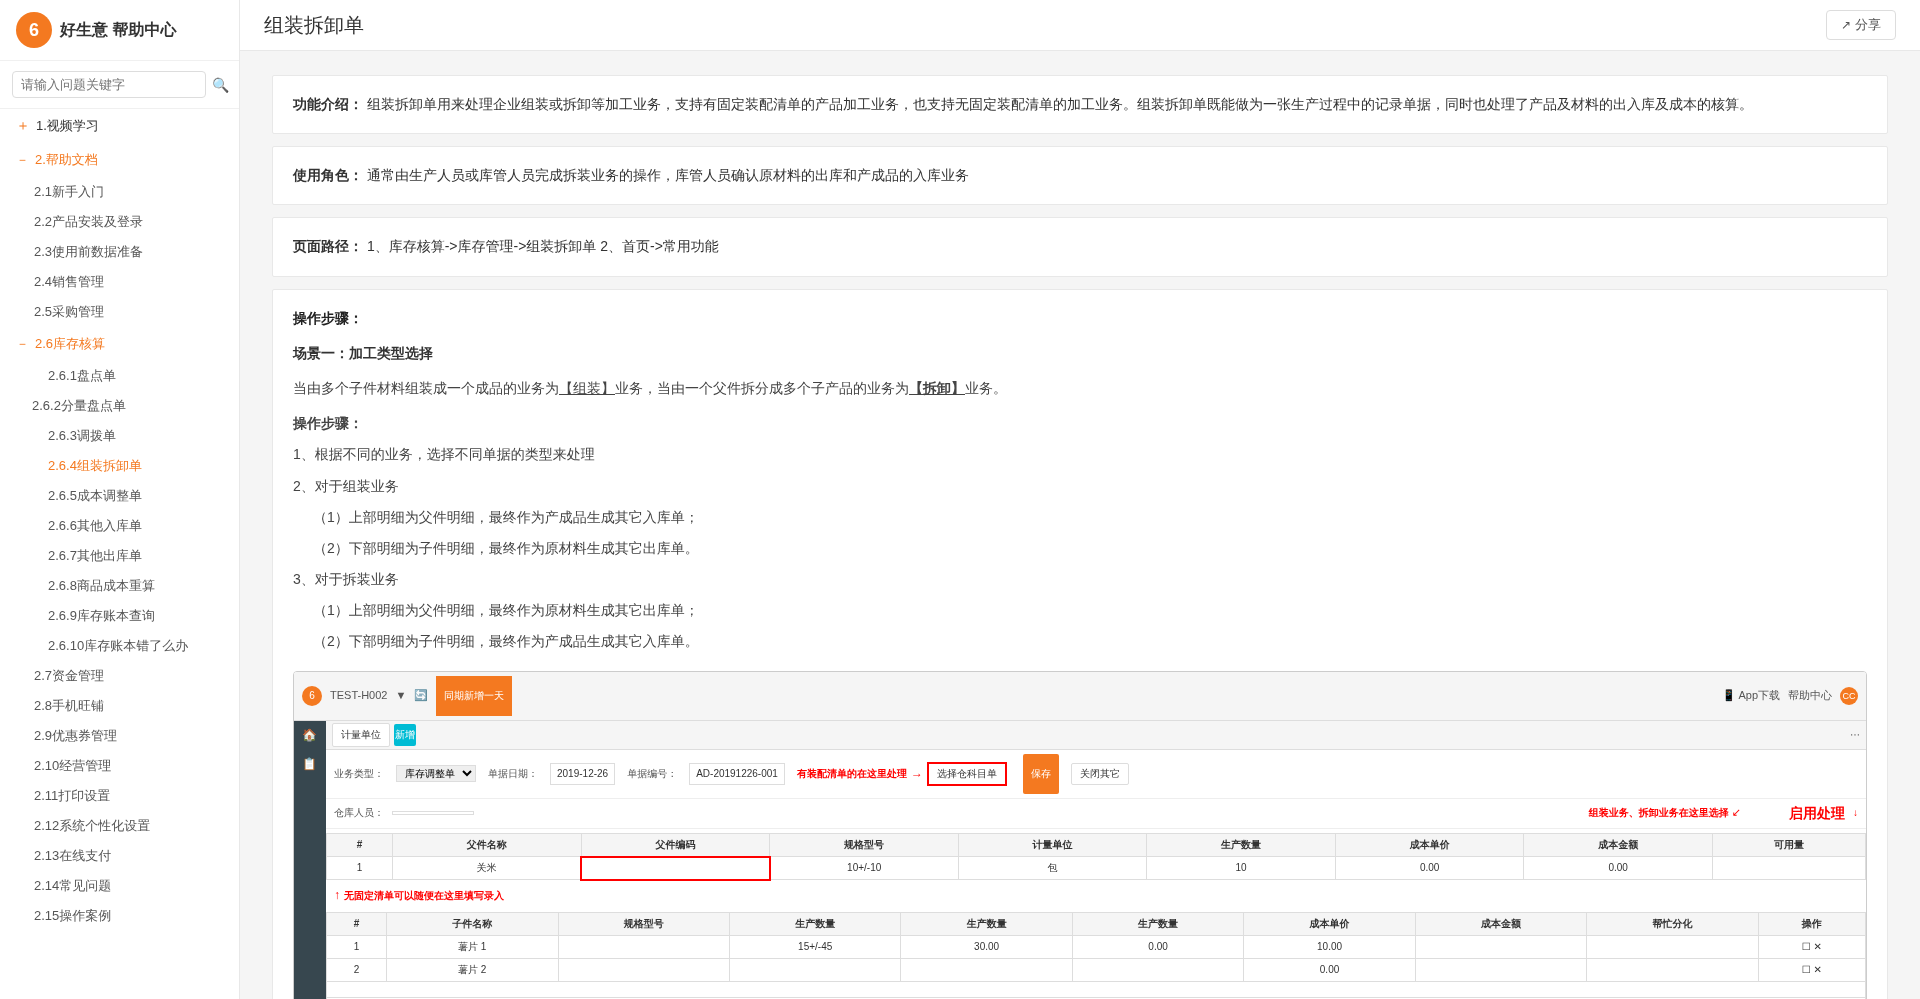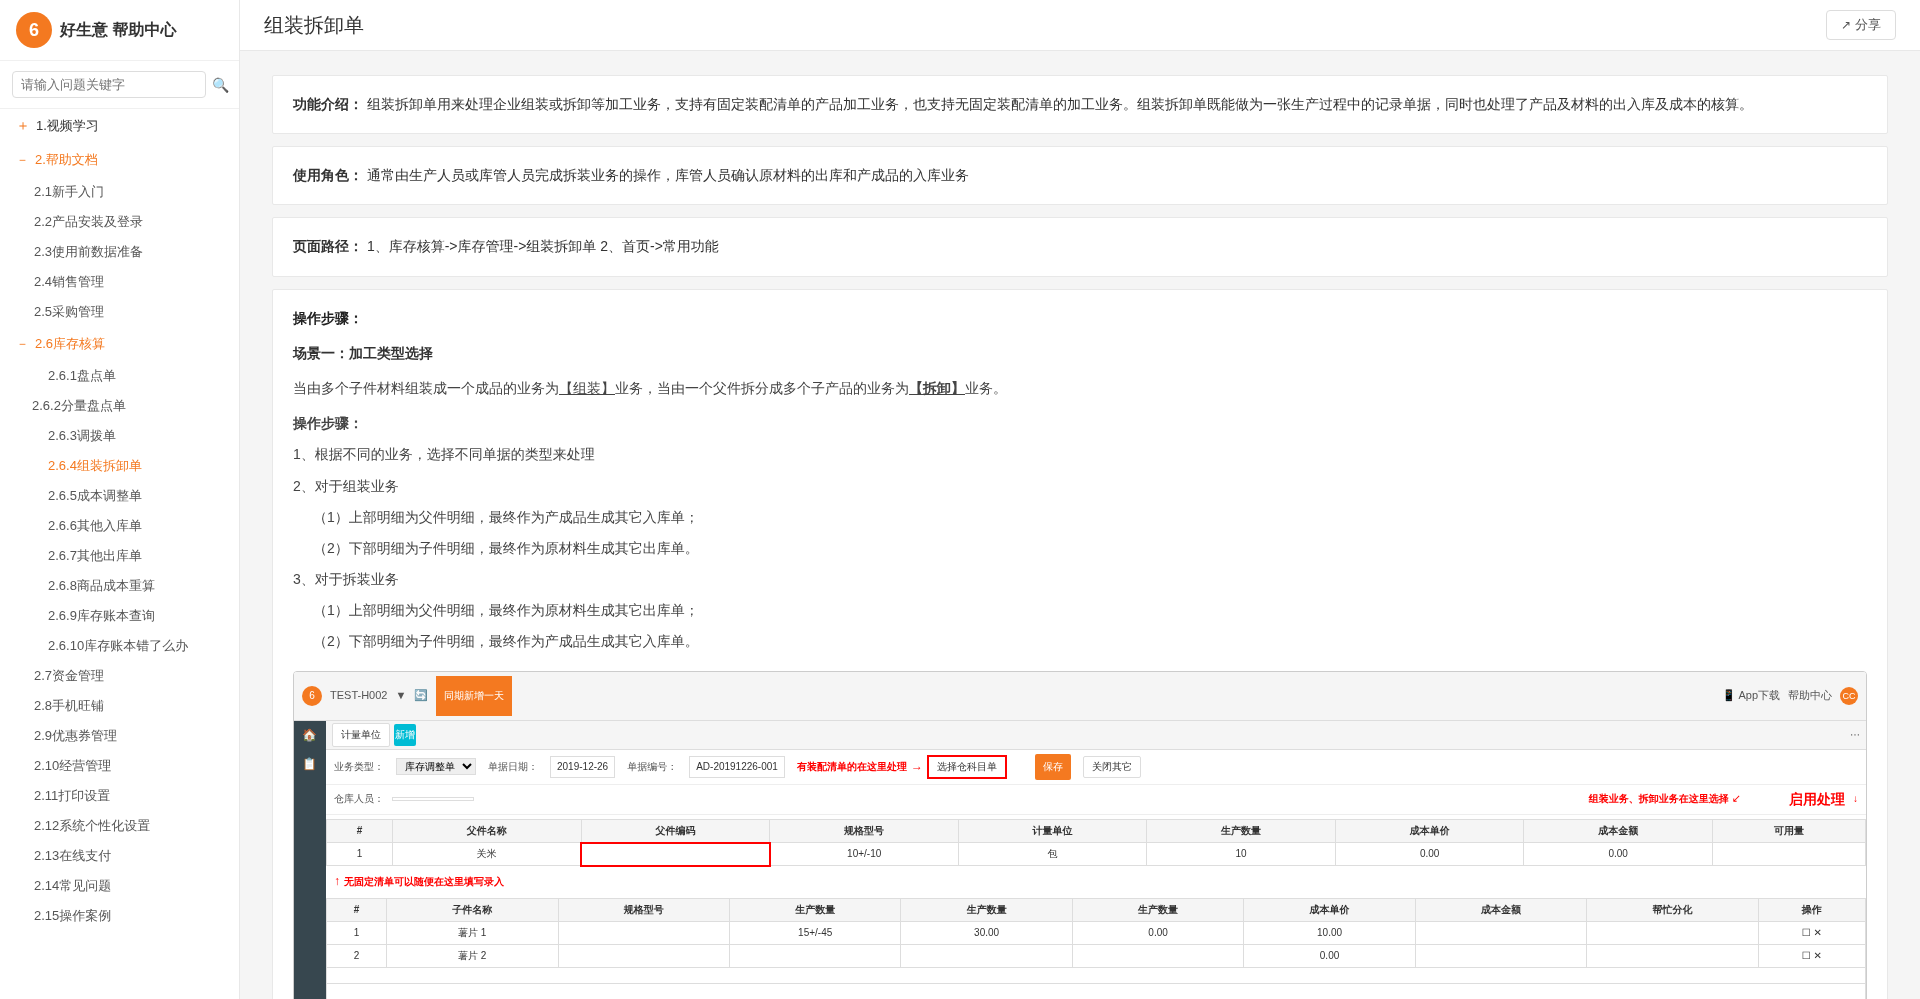--- a/index.html
+++ b/index.html
@@ -338,21 +338,21 @@
                 </select>
                 <span style="font-size:10px;color:#555;">单据日期：</span>
                 <span style="border:1px solid #ddd;font-size:10px;padding:1px 6px;background:#fff;">2019-12-26</span>
                 <span style="font-size:10px;color:#555;">单据编号：</span>
                 <span style="border:1px solid #ddd;font-size:10px;padding:1px 6px;background:#fff;">AD-20191226-001</span>
                 <div style="position:relative;display:flex;align-items:center;gap:4px;">
                   <span style="color:red;font-size:10px;font-weight:bold;">有装配清单的在这里处理</span>
                   <span style="color:red;font-size:12px;">→</span>
                   <span style="border:2px solid red;font-size:10px;padding:1px 8px;background:#fff;">选择仓科目单</span>
                 </div>
-                <span style="background:#f47920;color:white;font-size:10px;padding:4px 8px;border-radius:2px;margin-left:16px;">保存</span>
+                <span style="background:#f47920;color:white;font-size:10px;padding:11px 8px;border-radius:2px;margin-left:4px;">保存</span>
                 <span style="border:1px solid #ddd;font-size:10px;padding:1px 8px;border-radius:2px;">关闭其它</span>
               </div>
 
               <div style="background:#fff;padding:2px 8px;border-bottom:1px solid #eee;display:flex;align-items:center;gap:8px;">
                 <span style="font-size:10px;color:#555;">仓库人员：</span>
                 <span style="border:1px solid #ddd;font-size:10px;padding:1px 40px;background:#fff;"></span>
                 <div style="flex:1;"></div>
                 <div style="position:relative;">
                   <span style="color:red;font-size:10px;font-weight:bold;">组装业务、拆卸业务在这里选择</span>
                   <span style="color:red;"> ↙</span>

